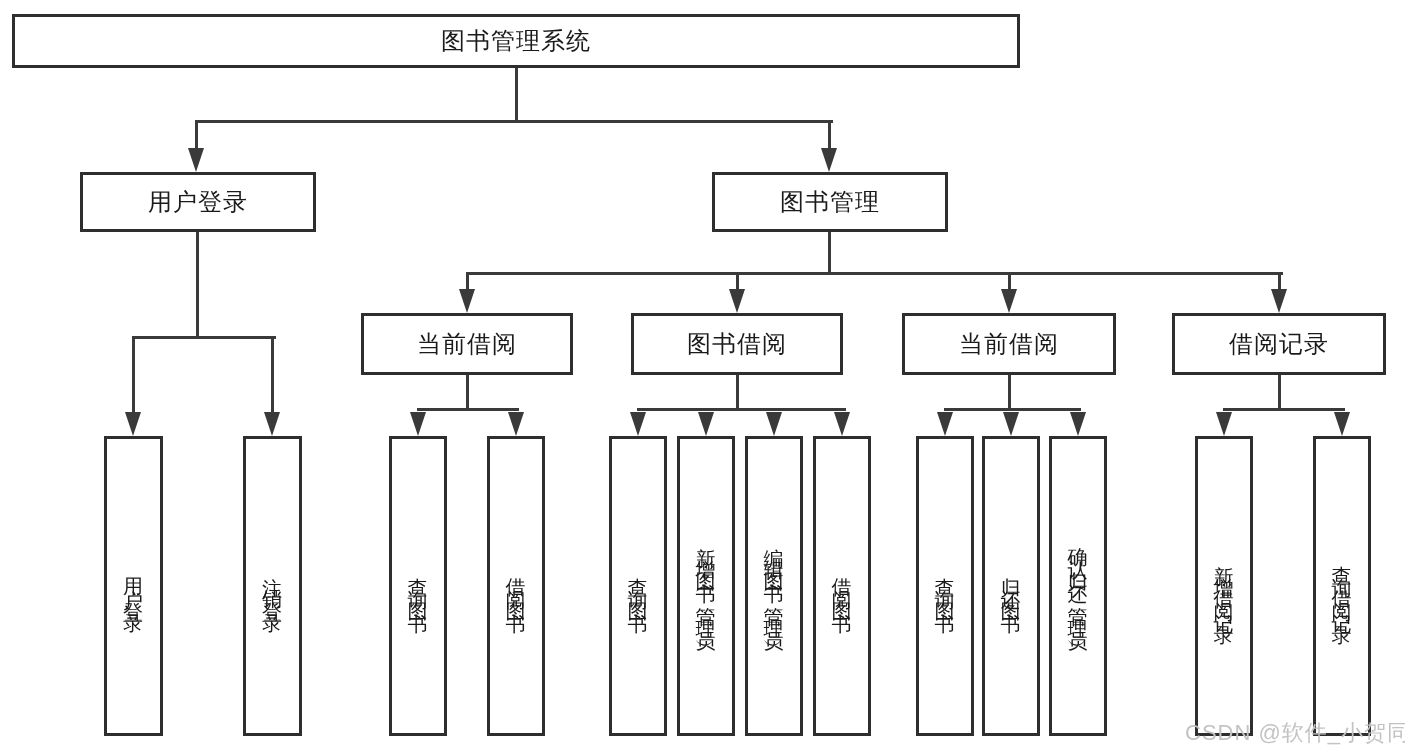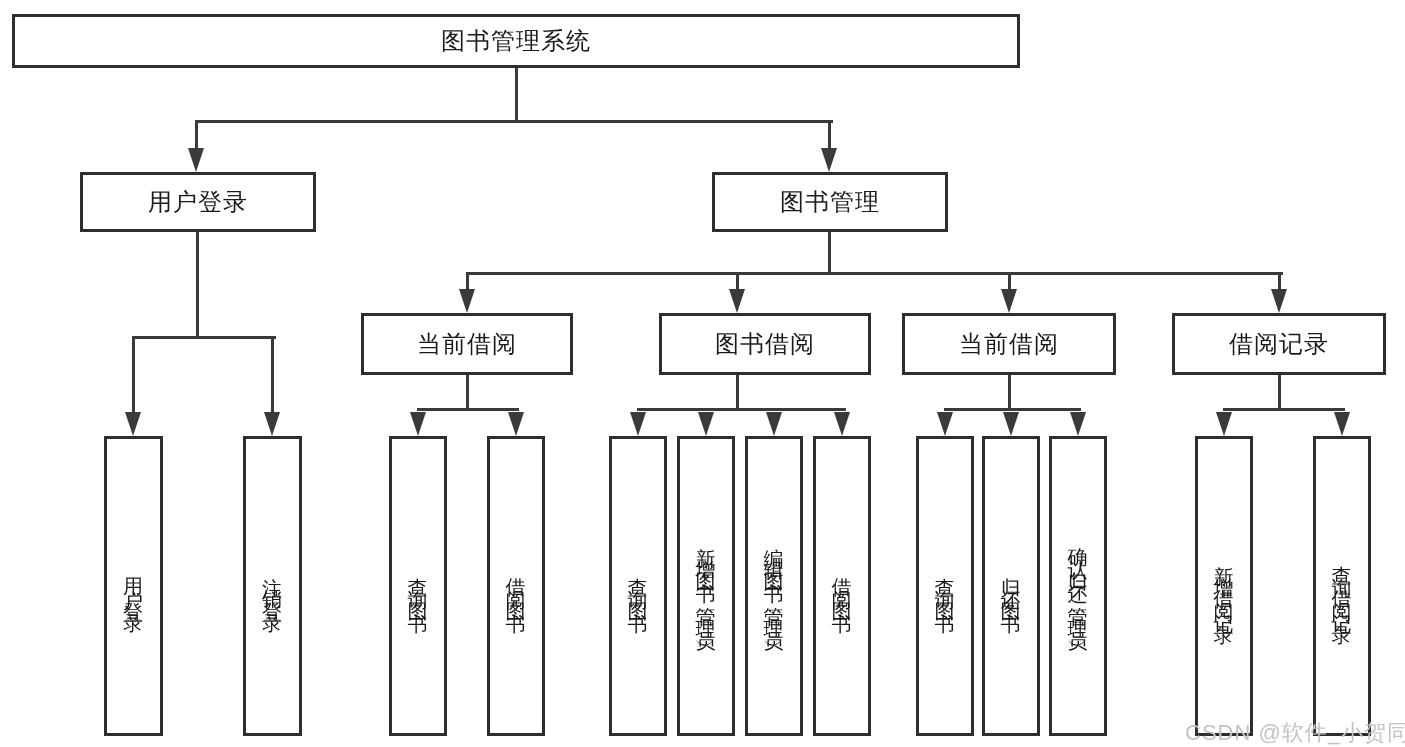--- a/index.html
+++ b/index.html
@@ -120,21 +120,21 @@
     </div>
     <div class="node node-h" style="left: 80px; top: 172px; width: 236px; height: 60px;">
       <span class="label">用户登录</span>
     </div>
     <div class="node node-h" style="left: 712px; top: 172px; width: 236px; height: 60px;">
       <span class="label">图书管理</span>
     </div>
     <div class="node node-h" style="left: 361px; top: 313px; width: 212px; height: 62px;">
       <span class="label">当前借阅</span>
     </div>
-    <div class="node node-h" style="left: 631px; top: 313px; width: 212px; height: 62px; margin-left: 28px;">
+    <div class="node node-h" style="left: 631px; top: 313px; width: 212px; height: 62px;">
       <span class="label">图书借阅</span>
     </div>
     <div class="node node-h" style="left: 1172px; top: 313px; width: 214px; height: 62px;">
       <span class="label">借阅记录</span>
     </div>
     <div class="node node-h" style="left: 902px; top: 313px; width: 214px; height: 62px;">
       <span class="label">当前借阅</span>
     </div>
     <div class="node node-v" style="left: 104px; top: 436px; width: 59px; height: 300px;">
       <span class="label">用户登录</span>

